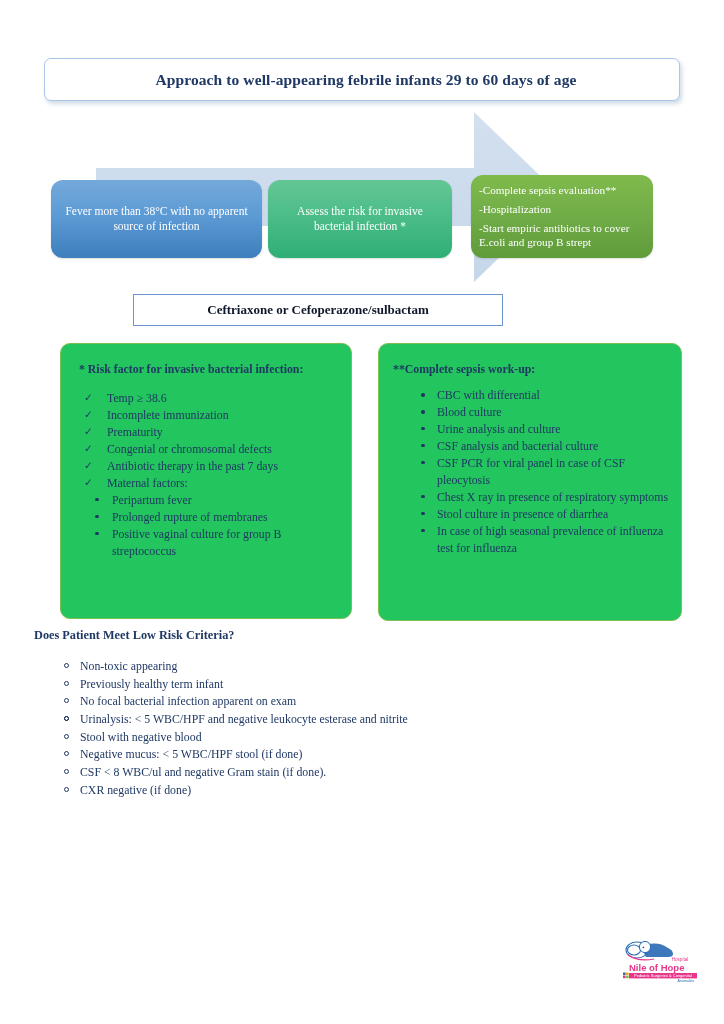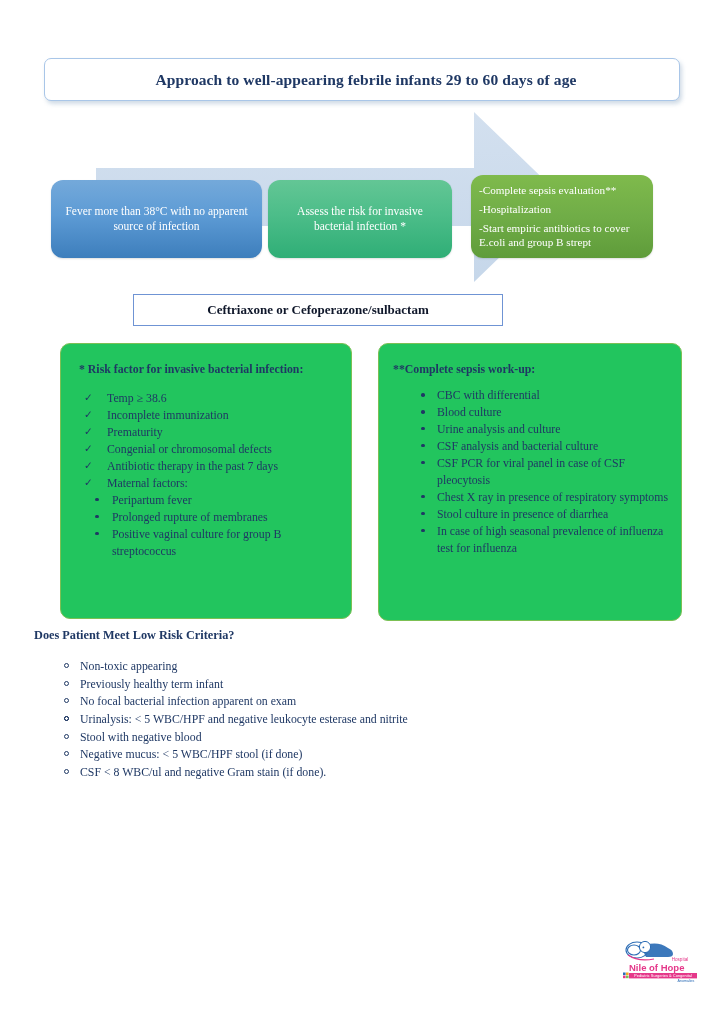--- a/index.html
+++ b/index.html
@@ -270,20 +270,21 @@
   <p id="criteria-heading">Does Patient Meet Low Risk Criteria?</p>
   <ul class="circle-list">
     <li><span class="bullet-circle"></span><span>Non-toxic appearing</span></li>
     <li><span class="bullet-circle"></span><span>Previously healthy term infant</span></li>
     <li><span class="bullet-circle"></span><span>No focal bacterial infection apparent on exam</span></li>
     <li><span class="bullet-circle"></span></li>
     <li><span class="bullet-circle"></span><span>Urinalysis: &lt; 5 WBC/HPF and negative leukocyte esterase and nitrite</span></li>
     <li><span class="bullet-circle"></span><span>Stool with negative blood</span></li>
     <li><span class="bullet-circle"></span><span>Negative mucus: &lt; 5 WBC/HPF stool (if done)</span></li>
     <li><span class="bullet-circle"></span><span>CSF &lt; 8 WBC/ul and negative Gram stain (if done).</span></li>
+    <li><span class="bullet-circle"></span><span>CXR negative (if done)</span></li>
   </ul>
 </div>
 
 <div id="logo">
   <svg width="86" height="48" viewBox="0 0 86 48" xmlns="http://www.w3.org/2000/svg">
 
     <g fill="none" stroke="#2b6cb5" stroke-width="1.1">
       <ellipse cx="17" cy="14" rx="11" ry="8"></ellipse>
       <ellipse cx="14" cy="14" rx="6.5" ry="5"></ellipse>
     </g>

